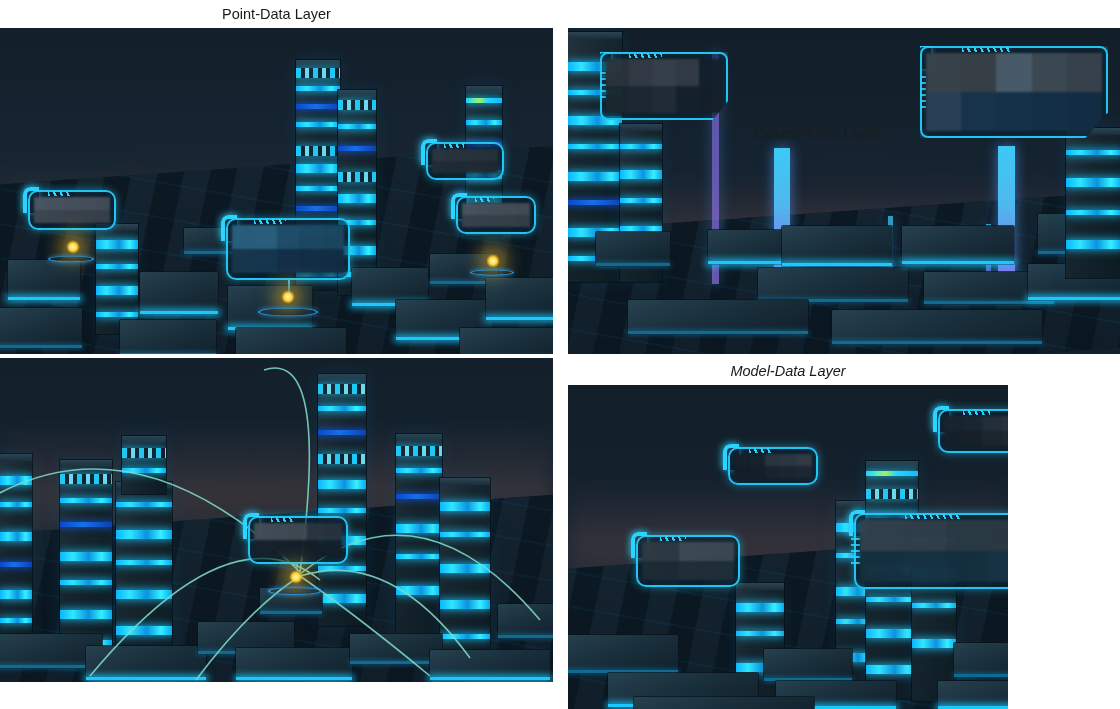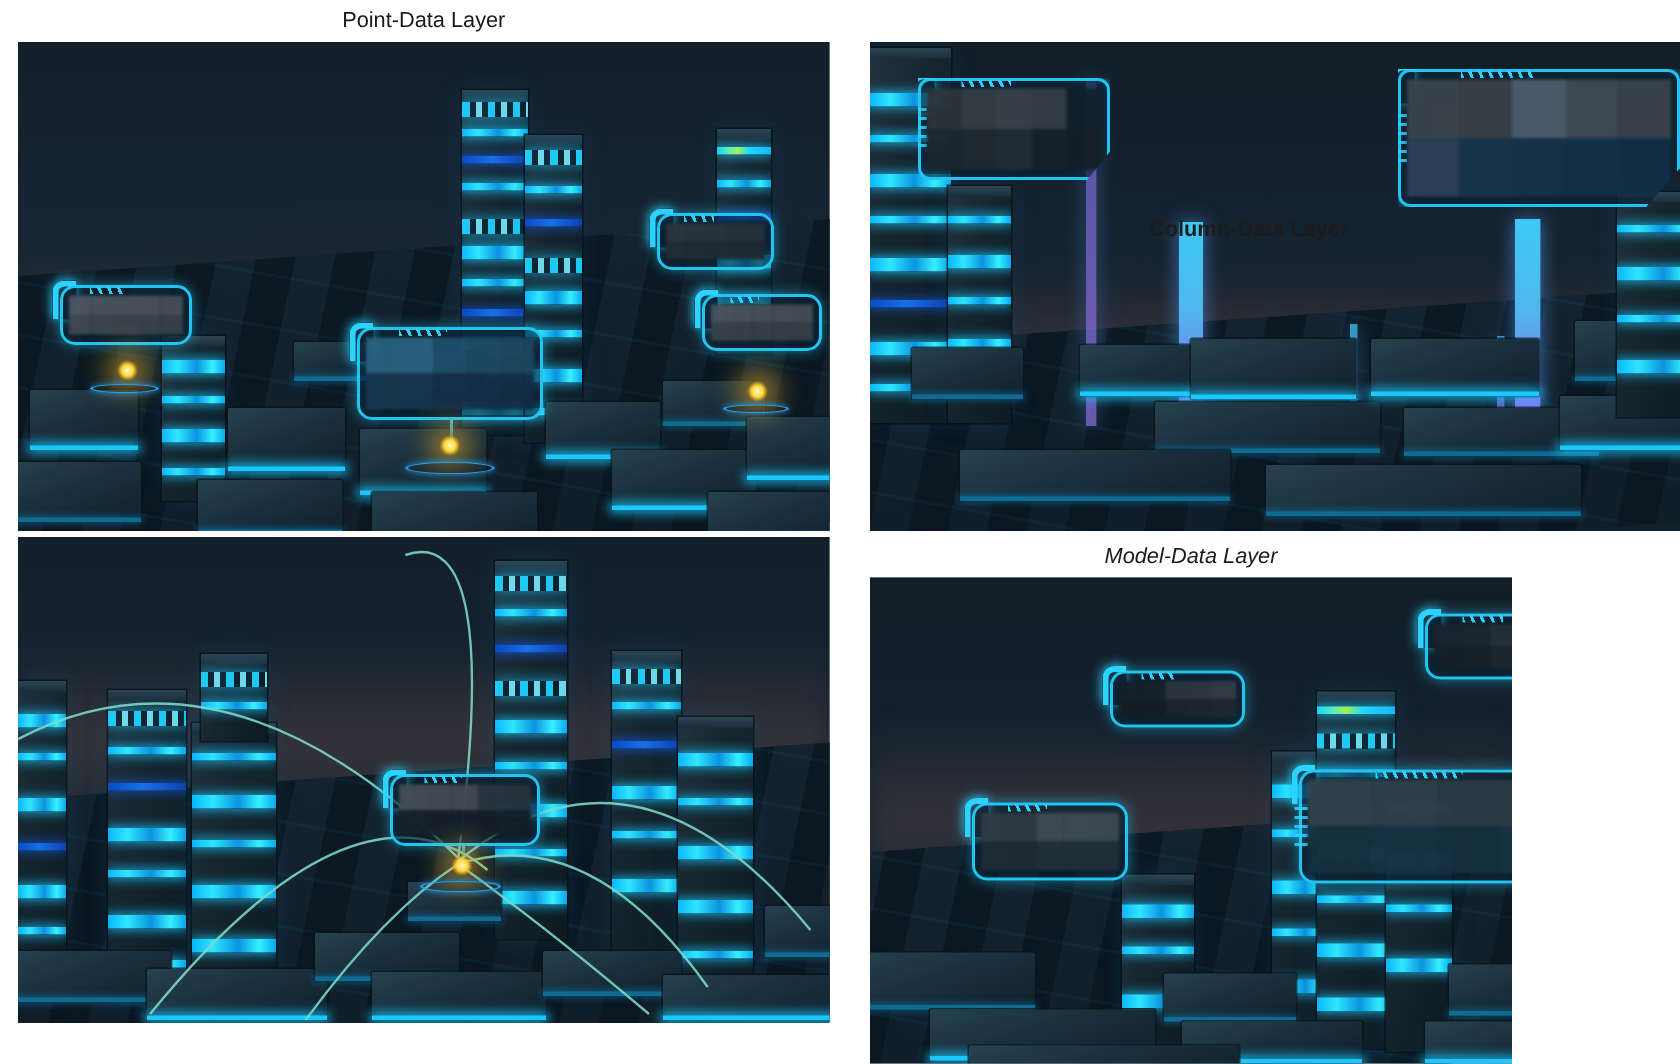--- a/index.html
+++ b/index.html
@@ -11,21 +11,21 @@
     overflow: hidden;
   }
 
   #figure {
     position: relative;
     width: 1120px; height: 709px;
     background: #ffffff;
   }
 
   
-  .cell { position: absolute; padding-left: 12px; }
+  .cell { position: absolute; }
   .cell-tl { left: 0px;   top: 0px;   width: 553px; height: 354px; }
   .cell-tr { left: 568px; top: 0px;   width: 552px; height: 354px; }
   .cell-bl { left: 0px;   top: 358px; width: 553px; height: 351px; }
   .cell-br { left: 568px; top: 358px; width: 440px; height: 351px; font-style: italic; }
 
   .caption {
     width: 100%;
     text-align: center;
     font-size: 14.5px;
     color: #1a1a1a;
@@ -442,21 +442,21 @@
             <i style="background:#3f4a54"></i>
             <i style="background:#3a444e"></i>
           <i style="background:#2b4158"></i>
             <i style="background:#18354c"></i>
             <i style="background:#16334a"></i>
             <i style="background:#153148"></i>
             <i style="background:#142f45"></i>
         </div>
       </div>
 
-      <div class="overlay-title" style="left:186px; top:117px;font-weight:bold;">Column-Data Layer</div>
+      <div class="overlay-title" style="left:186px; top:97px;">Column-Data Layer</div>
     </div>
   </div>
 
   <div class="cell cell-bl">
     <div class="scene">
       <div class="sky"></div>
       <div class="haze" style="top:70px"></div>
       <div class="ground" style="height:56%"></div>
 
       <div class="tower" style="left:0px;  top:96px; width:32px; height:210px;">

